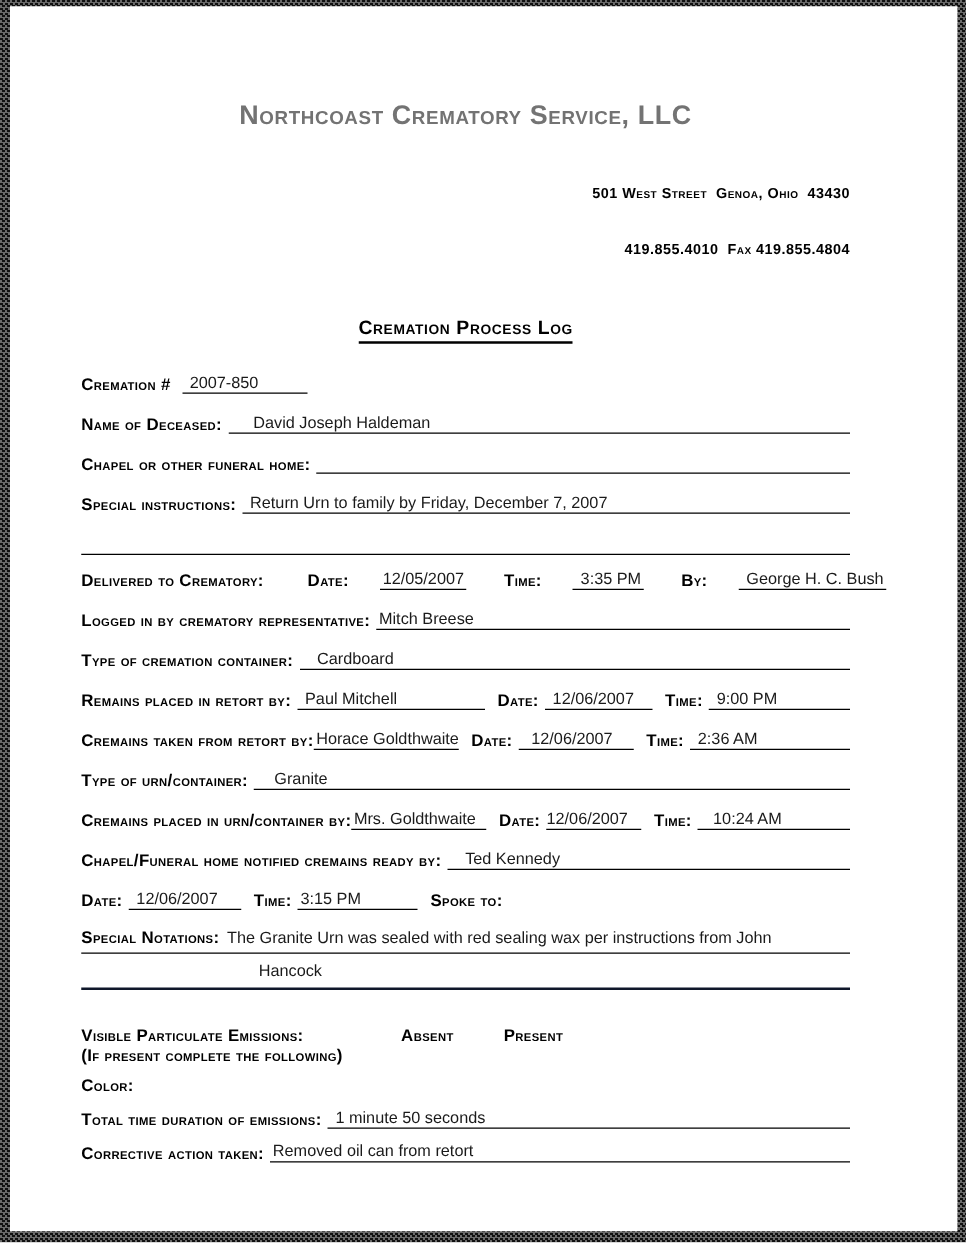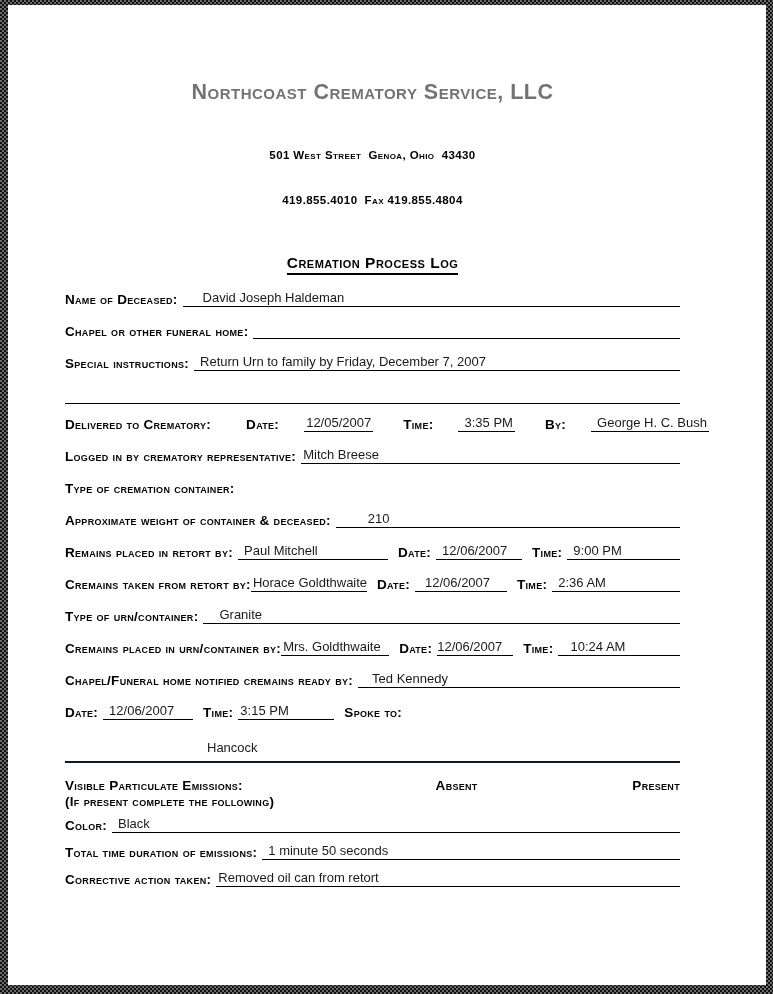--- a/index.html
+++ b/index.html
@@ -27,21 +27,21 @@
   .sc{
     font-weight:700;
     font-variant:small-caps;
     letter-spacing:.3px;
     color:#000;
     white-space:pre;
     font-size:13.5px;
   }
   .hdr{text-align:center;}
   .company{font-size:21.5px;font-weight:700;font-variant:small-caps;letter-spacing:.5px;color:#737373;}
-  .addr{margin-top:13px;font-size:11.5px;line-height:15px;font-weight:700;font-variant:small-caps;letter-spacing:.4px;white-space:pre;color:#000;}
+  .addr{margin-top:13px;font-size:11.5px;line-height:15px;font-weight:700;font-variant:small-caps;letter-spacing:.4px;white-space:pre;color:#000;text-align:right;}
   .formtitle{display:inline-block;margin-top:16px;font-size:15.5px;font-weight:700;font-variant:small-caps;letter-spacing:.5px;border-bottom:2px solid #000;padding-bottom:1px;color:#000;}
   .row{display:flex;align-items:flex-end;margin-top:12px;min-height:20px;}
   .row .sc{margin-right:5px;}
   .row .mid{margin-left:10px;margin-right:5px;}
   .val{
     border-bottom:1px solid #000;
     font-size:13px;color:#1a1a1a;
     white-space:nowrap;
     padding:0 2px 1px 6px;
     min-height:17px;
@@ -67,20 +67,24 @@
 
     <div class="hdr">
       <div class="company">Northcoast Crematory Service, LLC</div>
       <div class="addr">
         <div>501 West Street  Genoa, Ohio  43430</div>
         <div>419.855.4010  Fax 419.855.4804</div>
       </div>
       <div><span class="formtitle">Cremation Process Log</span></div>
     </div>
 
+    <div class="row" style="margin-top:20px;">
+      <span class="sc">Cremation # </span>
+      <span class="val" style="width:100px;">2007-850</span>
+    </div>
 
     <div class="row">
       <span class="sc">Name of Deceased:</span>
       <span class="val grow" style="padding-left:20px;">David Joseph Haldeman</span>
     </div>
 
     <div class="row">
       <span class="sc">Chapel or other funeral home:</span>
       <span class="val grow"></span>
     </div>
@@ -102,26 +106,23 @@
       <span class="val grow">George H. C. Bush</span>
     </div>
 
     <div class="row">
       <span class="sc">Logged in by crematory representative:</span>
       <span class="val grow" style="padding-left:2px;">Mitch Breese</span>
     </div>
 
     <div class="row">
       <span class="sc">Type of cremation container:</span>
-    </div>
-
-    <div class="row">
-      <span class="sc">Approximate weight of container &amp; deceased:</span>
-      <span class="val grow" style="padding-left:32px;">210</span>
-    </div>
+      <span class="val grow" style="padding-left:14px;">Cardboard</span>
+    </div>
+
 
     <div class="row">
       <span class="sc">Remains placed in retort by:</span>
       <span class="val" style="width:150px;">Paul Mitchell</span>
       <span class="sc mid">Date:</span>
       <span class="val" style="width:86px;">12/06/2007</span>
       <span class="sc mid">Time:</span>
       <span class="val grow">9:00 PM</span>
     </div>
 
@@ -155,36 +156,39 @@
 
     <div class="row">
       <span class="sc">Date:</span>
       <span class="val" style="width:90px;">12/06/2007</span>
       <span class="sc mid">Time:</span>
       <span class="val" style="width:96px;padding-left:2px;">3:15 PM</span>
       <span class="sc mid">Spoke to:</span>
     </div>
 
     <div class="notations">
+      <div class="not-line1">
+        <span class="sc">Special Notations:</span>
+        <span class="val2">The Granite Urn was sealed with red sealing wax per instructions from John</span>
+      </div>
       <div class="not-line2">Hancock</div>
     </div>
 
 
-    <div class="plainrow" style="margin-top:15px;justify-content:space-between;">
+    <div class="plainrow" style="margin-top:29px;">
       <span class="sc">Visible Particulate Emissions:</span>
       <span class="sc opt">Absent</span>
       <span class="sc opt2">Present</span>
     </div>
     <div class="plainrow note-line">
       <span class="sc">(If present complete the following)</span>
     </div>
 
     <div class="row" style="margin-top:4px;">
       <span class="sc">Color:</span>
-      <span class="val grow">Black</span>
     </div>
 
     <div class="row" style="margin-top:7px;">
       <span class="sc">Total time duration of emissions:</span>
       <span class="val grow">1 minute 50 seconds</span>
     </div>
 
     <div class="row" style="margin-top:7px;">
       <span class="sc">Corrective action taken:</span>
       <span class="val grow" style="padding-left:2px;">Removed oil can from retort</span>

